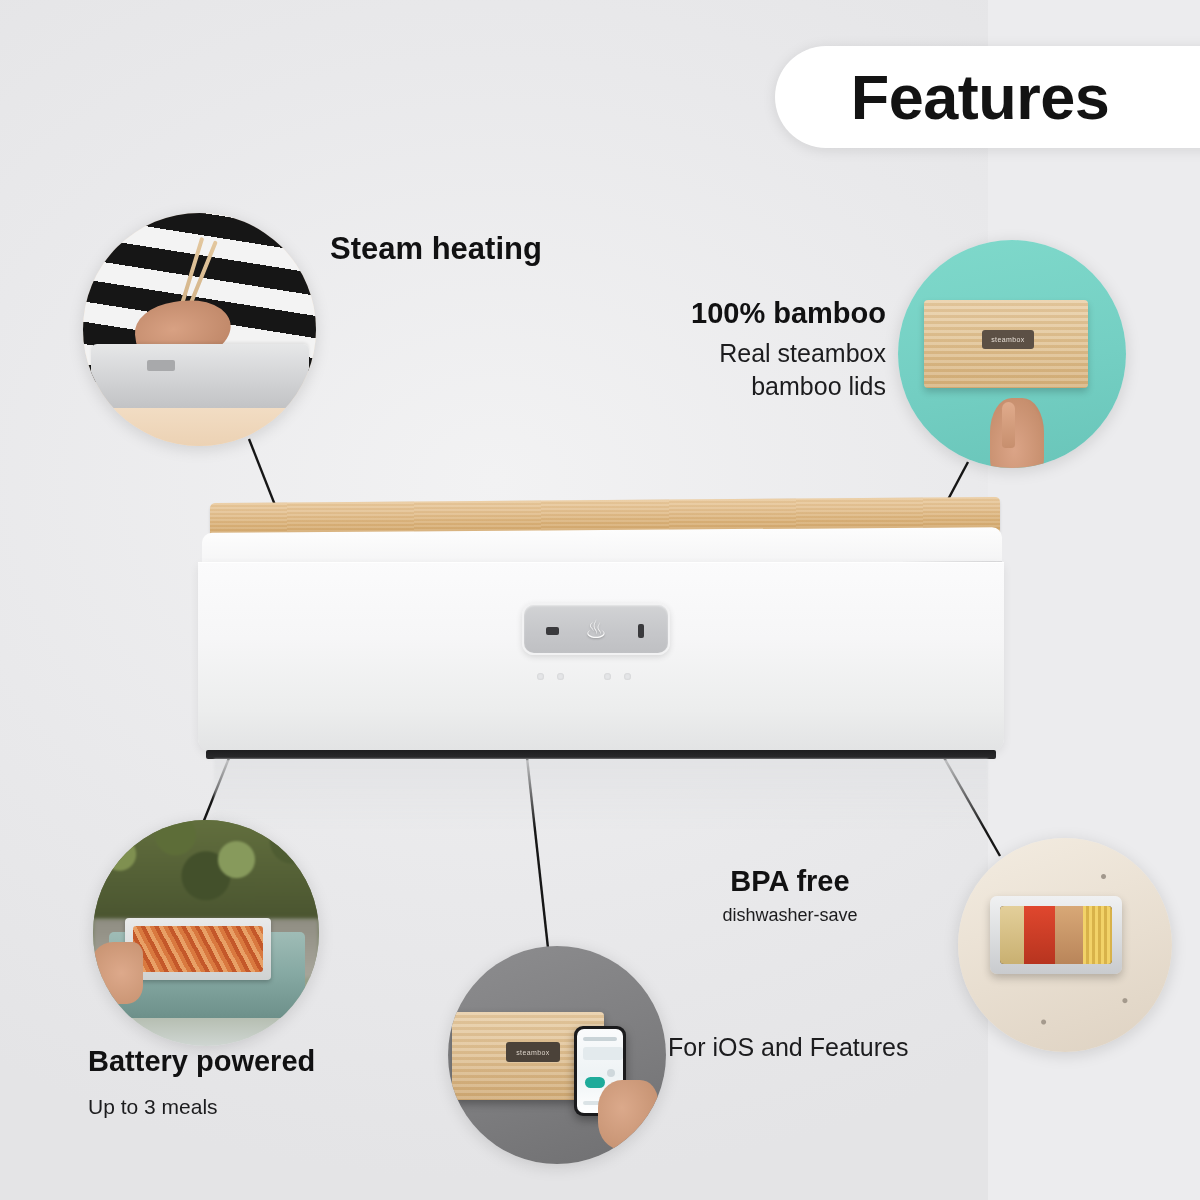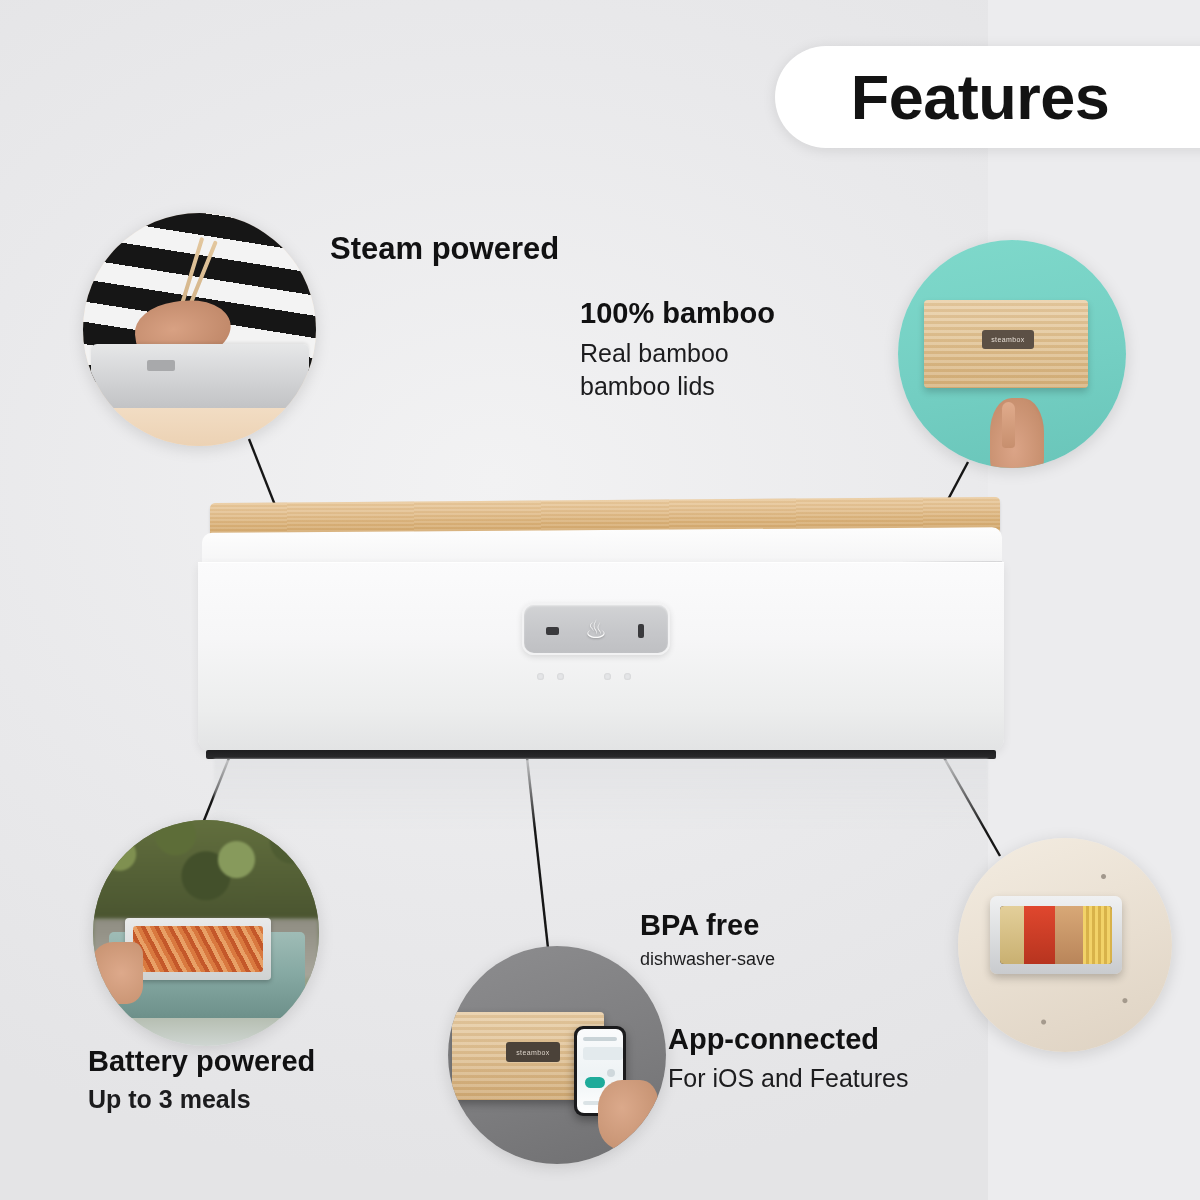--- a/index.html
+++ b/index.html
@@ -285,33 +285,33 @@
   
   .label { position:absolute; }
   .label .title { font-weight:bold; color:#111112; line-height:1.08; }
   .label .sub { color:#1c1c1e; line-height:1.32; }
   .label .sub div { white-space:nowrap; }
 
   .t-steam { left:330px; top:232px; text-align:left; }
   .t-steam .title { font-size:31px; }
   .t-steam .sub { font-size:25px; margin-top:8px; }
 
-  .t-bamboo { left:580px; top:298px; width:306px; text-align:left; }
+  .t-bamboo { left:580px; top:298px; width:306px; text-align:right; }
   .t-bamboo .title { font-size:29px; }
   .t-bamboo .sub { font-size:25px; margin-top:8px; }
 
   .t-battery { left:88px; top:1046px; text-align:left; }
   .t-battery .title { font-size:29px; }
-  .t-battery .sub { font-size:25px; margin-top:6px;font-weight:bold; }
+  .t-battery .sub { font-size:21px; margin-top:16px; }
 
   .t-app { left:668px; top:1024px; text-align:left; }
   .t-app .title { font-size:29px; }
   .t-app .sub { font-size:25px; margin-top:7px; }
 
-  .t-bpa { left:640px; top:866px; width:300px; text-align:left;margin-top:44px; }
+  .t-bpa { left:640px; top:866px; width:300px; text-align:center; }
   .t-bpa .title { font-size:29px; }
   .t-bpa .sub { font-size:18px; margin-top:7px; }
 </style>
 </head>
 <body>
 
 <div id="stage">
 
   <div class="header-pill">
     <h1>Features</h1>
@@ -436,40 +436,39 @@
           <div class="f1"></div>
           <div class="f2"></div>
           <div class="f3"></div>
           <div class="f4"></div>
         </div>
       </div>
     </div>
   </div>
 
   <div class="label t-steam">
-    <div class="title">Steam powered</div>
+    <div class="title">Steam heating</div>
   </div>
 
   <div class="label t-bamboo">
     <div class="title">100% bamboo</div>
     <div class="sub">
-      <div>Real bamboo</div>
+      <div>Real steambox</div>
       <div>bamboo lids</div>
     </div>
   </div>
 
   <div class="label t-battery">
     <div class="title">Battery powered</div>
     <div class="sub">
       <div>Up to 3 meals</div>
     </div>
   </div>
 
   <div class="label t-app">
-    <div class="title">App-connected</div>
     <div class="sub">
       <div>For iOS and Features</div>
     </div>
   </div>
 
   <div class="label t-bpa">
     <div class="title">BPA free</div>
     <div class="sub">
       <div>dishwasher-save</div>
     </div>

